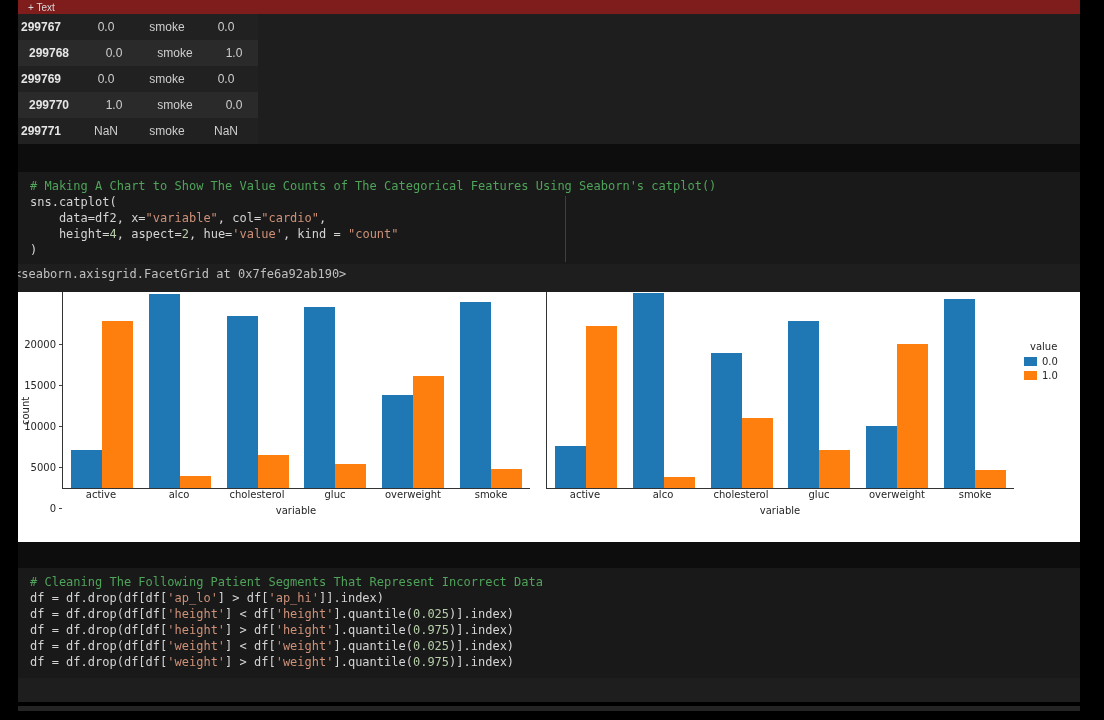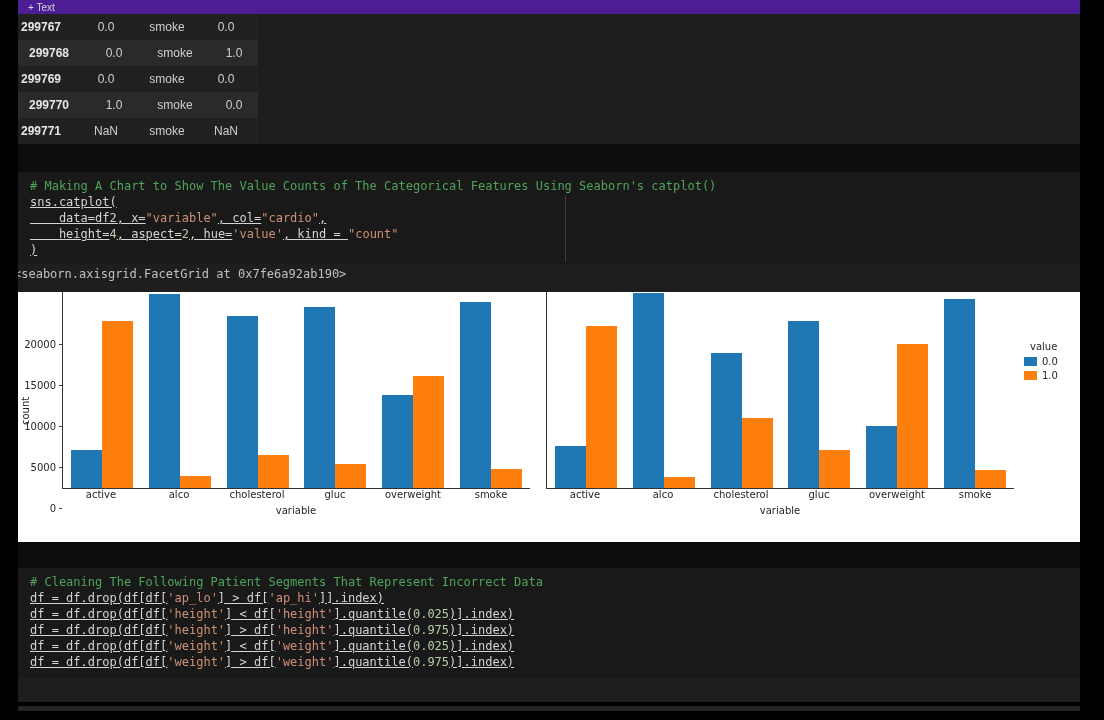--- a/index.html
+++ b/index.html
@@ -1,21 +1,21 @@
 <!DOCTYPE html>
 <html><head>
 <meta charset="utf-8">
 <style>
   *{margin:0;padding:0;box-sizing:border-box;}
   html,body{width:1104px;height:720px;}
   body{background:#000;overflow:hidden;position:relative;font-family:"Liberation Sans",sans-serif;}
 
   .notebook{position:absolute;left:18px;top:0;width:1062px;height:702px;background:#1e1e1e;overflow:hidden;}
 
-  .toolbar{height:14px;background:#4c1d95;display:flex;align-items:flex-end;padding-left:10px;overflow:hidden;}
+  .toolbar{height:14px;background:#7f1d1d;display:flex;align-items:flex-end;padding-left:10px;overflow:hidden;}
   .tb-btn{color:#d8d8d8;font-size:10px;line-height:12px;cursor:pointer;}
 
   .df-table{width:240px;font-size:12px;color:#cfcfcf;}
   .trow{display:flex;height:26px;align-items:center;background:#212121;}
   .trow.alt{background:#2a2a2a;justify-content:flex-end;}
   .tcell{text-align:center;}
   .tindex{width:62px;font-weight:700;color:#e6e6e6;text-align:left;padding-left:3px;}
   .tval:nth-child(2){width:52px;}
   .tval:nth-child(3){width:70px;}
   .tval:nth-child(4){width:48px;}
@@ -26,21 +26,21 @@
   .gap2{height:26px;}
 
   .code-cell{position:relative;background:#191919;overflow:hidden;}
   .code1{height:92px;padding-top:6px;}
   .code2{height:110px;padding-top:6px;}
   .code{font-family:"DejaVu Sans Mono","Liberation Mono",monospace;font-size:12px;line-height:16px;color:#d4d4d4;margin-left:-4px;white-space:pre;}
   .cline{height:16px;white-space:pre;margin-left:16px;}
   .c-cm{color:#4fa35a;}
   .c-st{color:#ce9178;}
   .c-nu{color:#b5cea8;}
-  .c-tx{color:#d4d4d4;text-decoration:underline;}
+  .c-tx{color:#d4d4d4;}
   .vdivider{position:absolute;left:547px;top:24px;width:1px;height:66px;background:#3f3f3f;}
 
   .output-line{height:20px;background:#1e1e1e;display:flex;align-items:center;overflow:hidden;}
   .output-line .shift{font-family:"DejaVu Sans Mono","Liberation Mono",monospace;font-size:12px;color:#c0c0c0;margin-left:-4px;white-space:pre;}
 
   .figure-wrap{background:#1e1e1e;height:258px;padding-top:8px;}
   .figure{display:flex;width:1062px;height:250px;background:#ffffff;font-family:"DejaVu Sans",sans-serif;color:#262626;align-items:flex-start;}
 
   .fig-ylabel{width:14px;height:197px;margin-top:20px;display:flex;align-items:center;justify-content:center;writing-mode:vertical-rl;transform:rotate(180deg);font-size:10px;}
   .fig-yticks{width:30px;height:197px;margin-top:20px;position:relative;}

